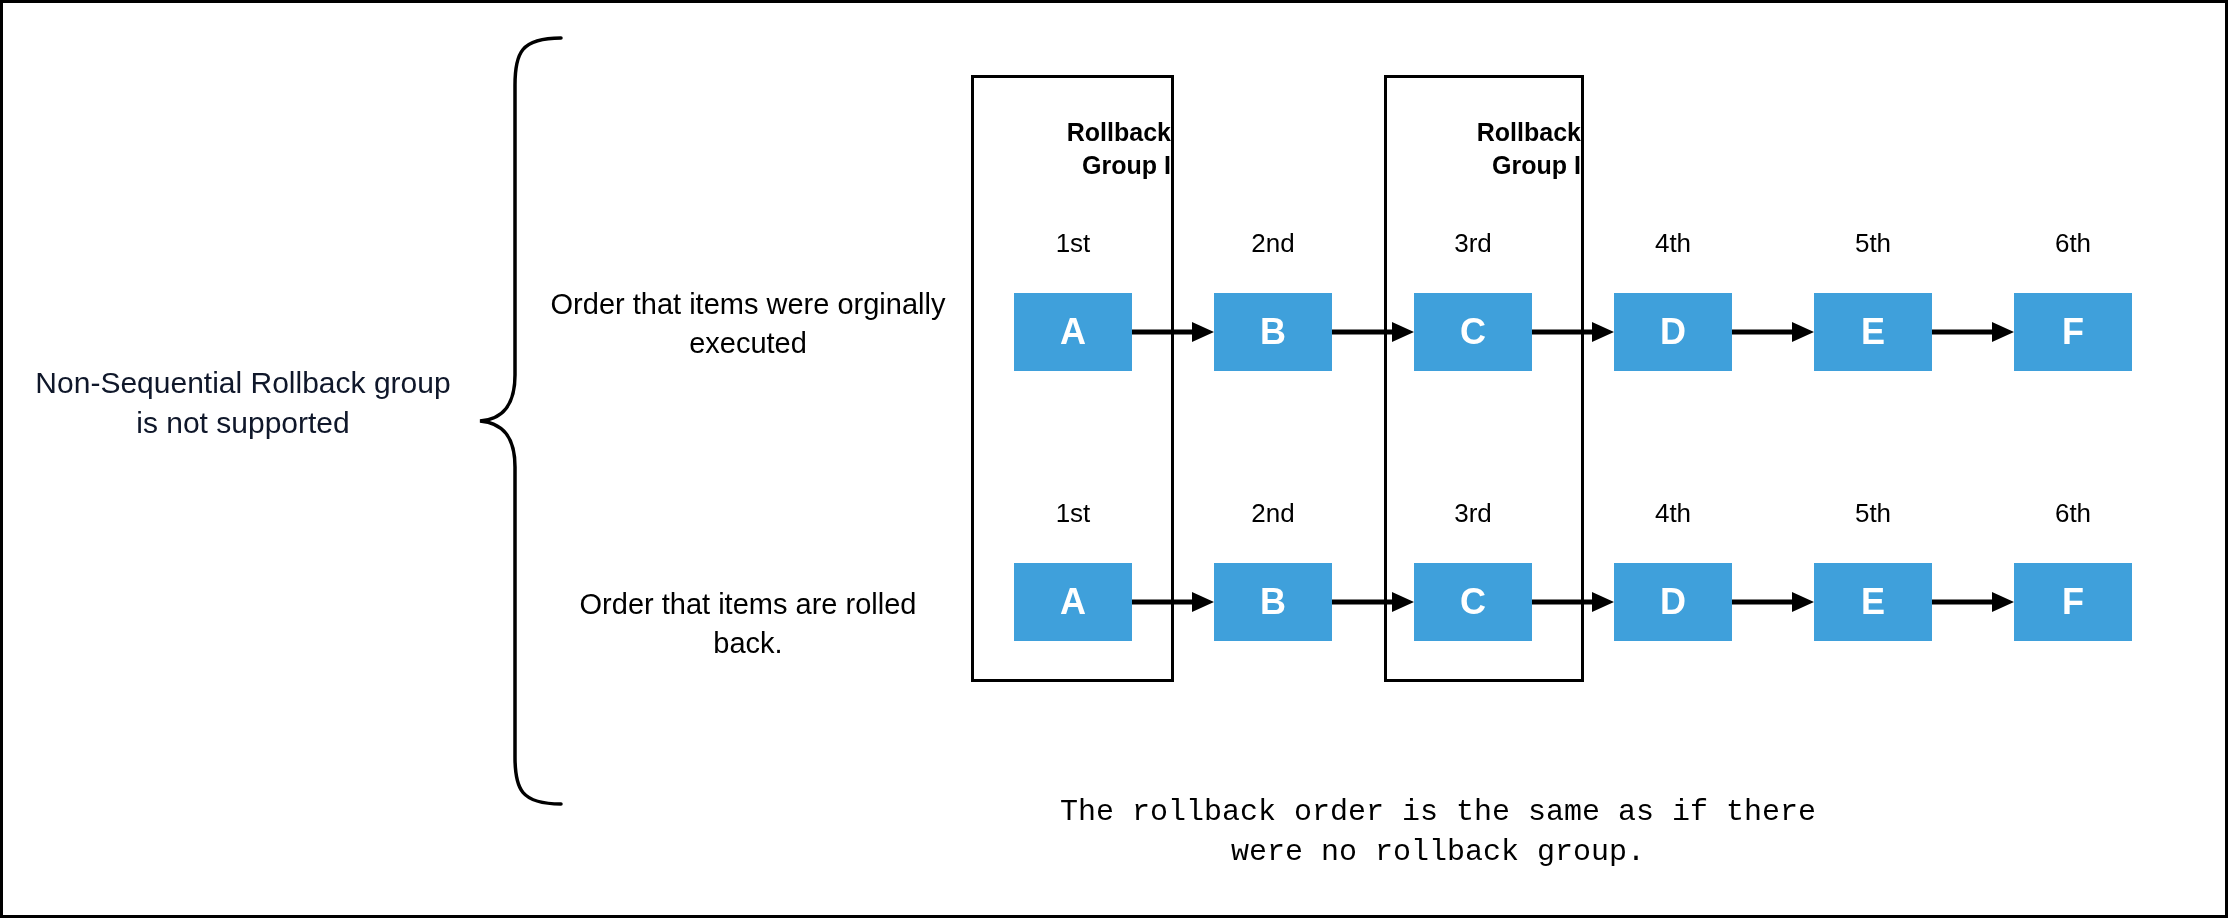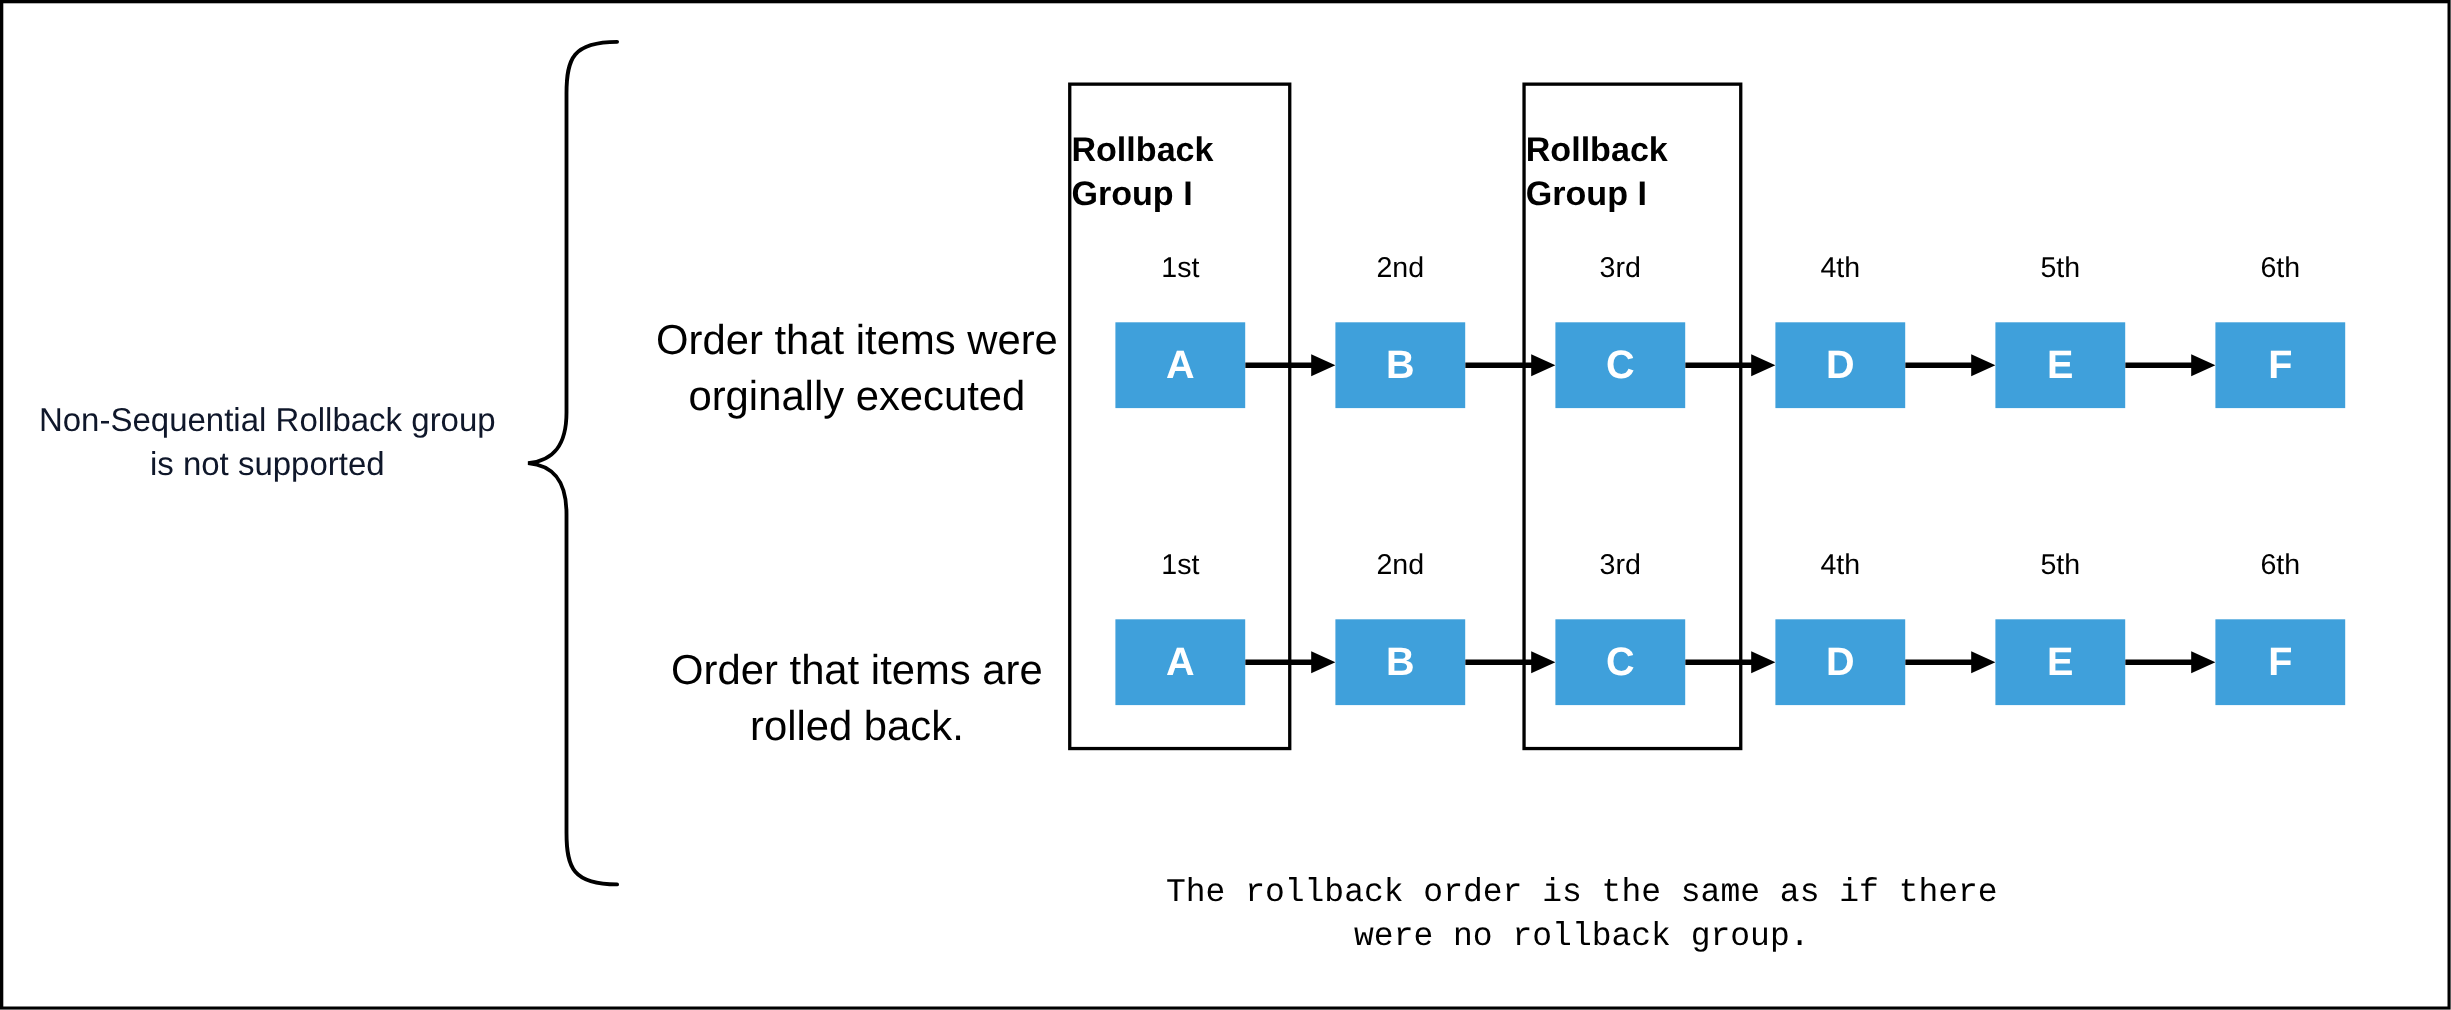--- a/index.html
+++ b/index.html
@@ -35,42 +35,41 @@
     position: absolute;
     left: 466px;
     top: 20px;
   }
 
   
   .row-label {
     position: absolute;
     width: 400px;
     text-align: center;
-    font-size: 38px;
+    font-size: 29px;
     line-height: 1.35;
     color: #000000;
-    margin-left: 31px;
   }
   .row-label.r0 { left: 545px; top: 282px; }
   .row-label.r1 { left: 545px; top: 582px; }
 
   
   .group-box {
     position: absolute;
     border: 3px solid #000000;
     box-sizing: border-box;
     background: transparent;
   }
   .group-box .group-title {
     position: absolute;
     left: 0;
     right: 0;
     top: 38px;
-    text-align: left;
-    font-size: 31px;
+    text-align: right;
+    font-size: 25px;
     font-weight: bold;
     line-height: 1.3;
     color: #000000;
     white-space: pre-line;
   }
   #group-box-0 { left: 968px;  top: 72px; width: 203px; height: 607px; }
   #group-box-1 { left: 1381px; top: 72px; width: 200px; height: 607px; }
 
   
   .flow-row { position: absolute; height: 0; }

